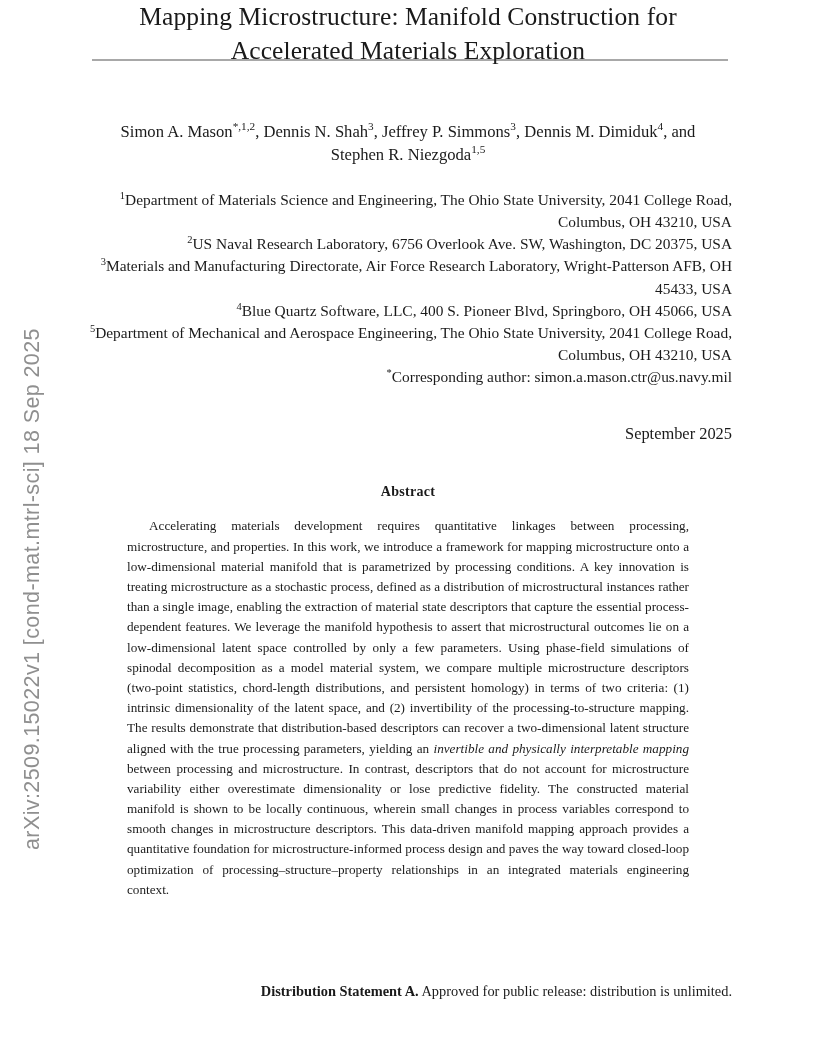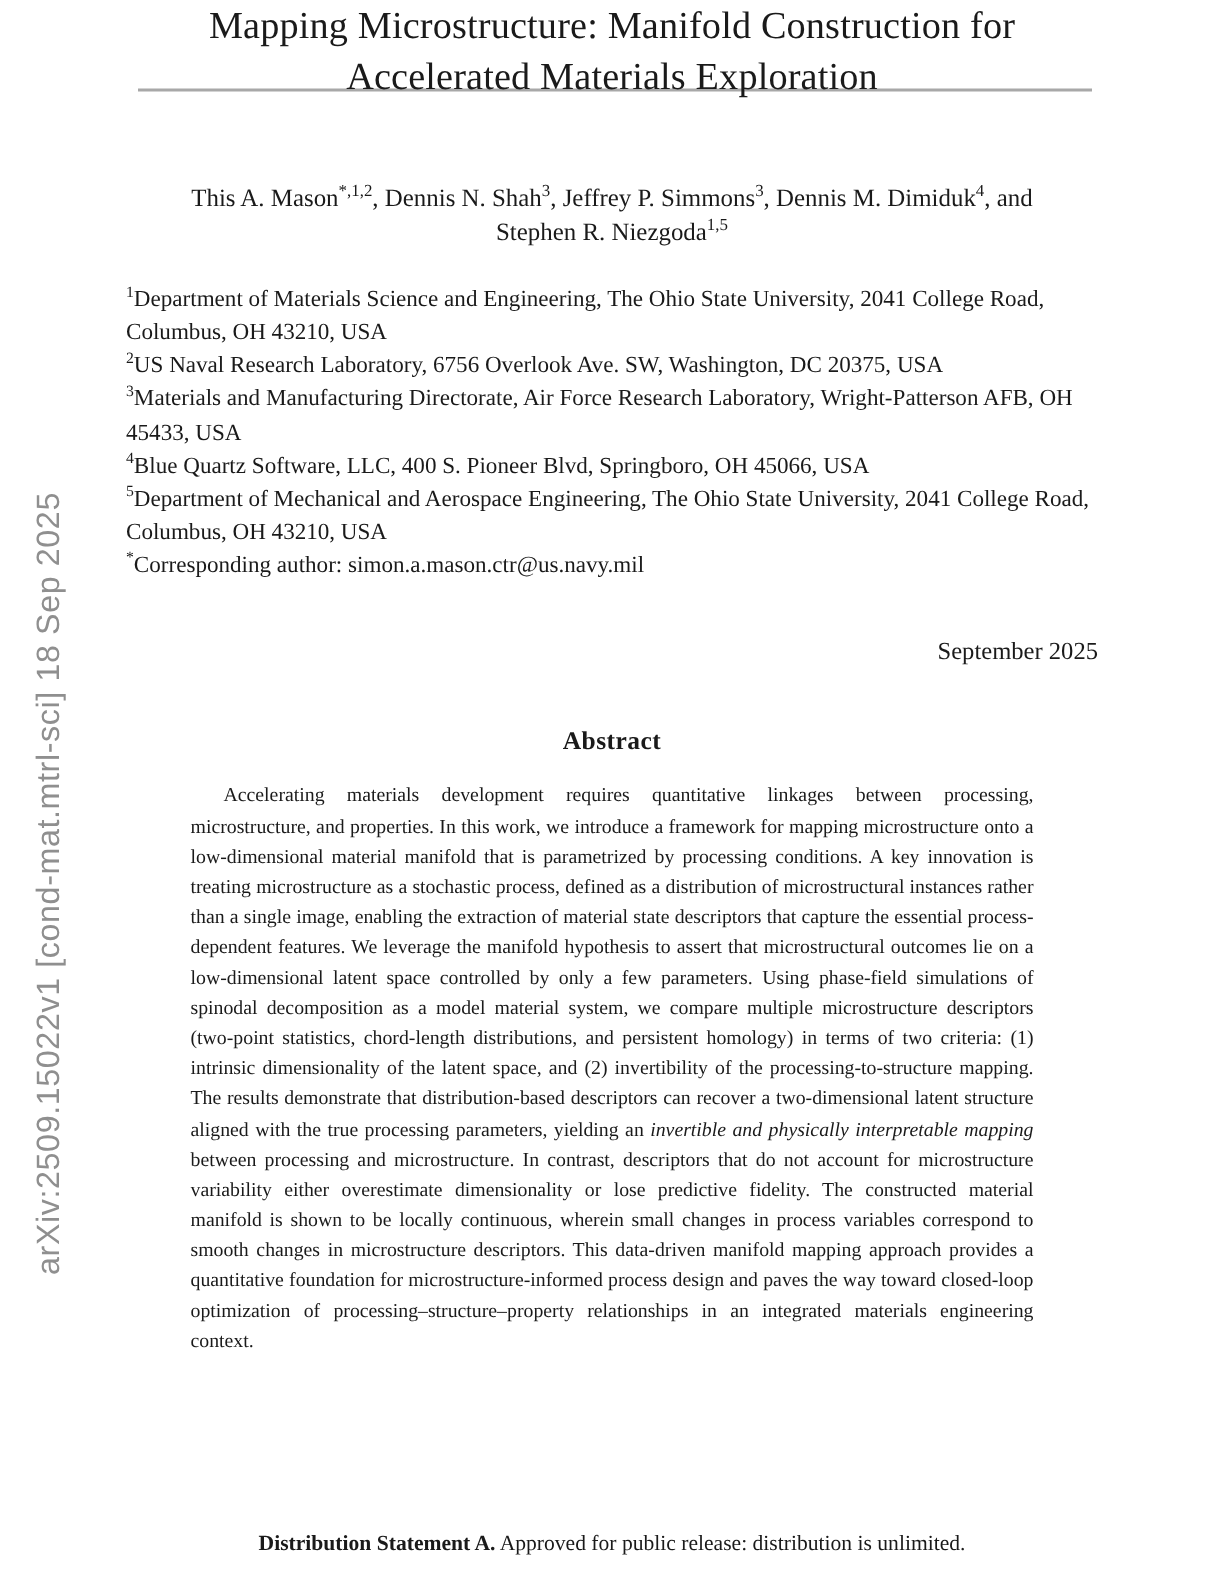--- a/index.html
+++ b/index.html
@@ -77,21 +77,21 @@
   }
   .authors sup {
     font-size: 0.68em;
     vertical-align: super;
     line-height: 0;
   }
 
   .affiliations {
     margin: 0;
     padding-top: 22px;
-    text-align: left;
+    text-align: right;
     font-size: 15.4px;
     line-height: 1.44;
   }
   .affil-line {
     display: block;
   }
   .affil-line sup {
     font-size: 0.68em;
     vertical-align: super;
     line-height: 0;
@@ -101,21 +101,21 @@
     margin: 0;
     padding-top: 36px;
     text-align: right;
     font-size: 16.4px;
   }
 
   .abstract-heading {
     margin: 0;
     padding-top: 40px;
     text-align: center;
-    font-size: 17px;
+    font-size: 14px;
     font-weight: bold;
     letter-spacing: 0.3px;
   }
 
   .abstract-body {
     margin: 0 auto;
     padding-top: 16px;
     width: 562px;
     text-align: justify;
     text-justify: inter-word;
@@ -125,23 +125,23 @@
     hyphens: auto;
     -webkit-hyphens: auto;
   }
   .abstract-body em {
     font-style: italic;
   }
 
   .distribution {
     position: absolute;
     left: 84px;
-    top: 1019px;
+    top: 981px;
     width: 648px;
-    text-align: center;
+    text-align: right;
     font-size: 14.4px;
     line-height: 1.4;
   }
   .distribution .dist-label {
     font-weight: bold;
   }
 </style>
 </head>
 <body>
 
@@ -152,21 +152,21 @@
   </div>
 
   <div class="top-rule"></div>
 
   <div class="content">
 
     <h1 class="title">Mapping Microstructure: Manifold Construction for Accelerated Materials Exploration</h1>
 
     <div class="authors">
       <span>
-        <span>This A. Mason</span><sup>*,1,2</sup>,
+        <span>Simon A. Mason</span><sup>*,1,2</sup>,
         <span>Dennis N. Shah</span><sup>3</sup>,
         <span>Jeffrey P. Simmons</span><sup>3</sup>,
         <span>Dennis M. Dimiduk</span><sup>4</sup>,
         <span>and</span>
       </span><br>
       <span>
         <span>Stephen R. Niezgoda</span><sup>1,5</sup>
       </span>
     </div>
 

